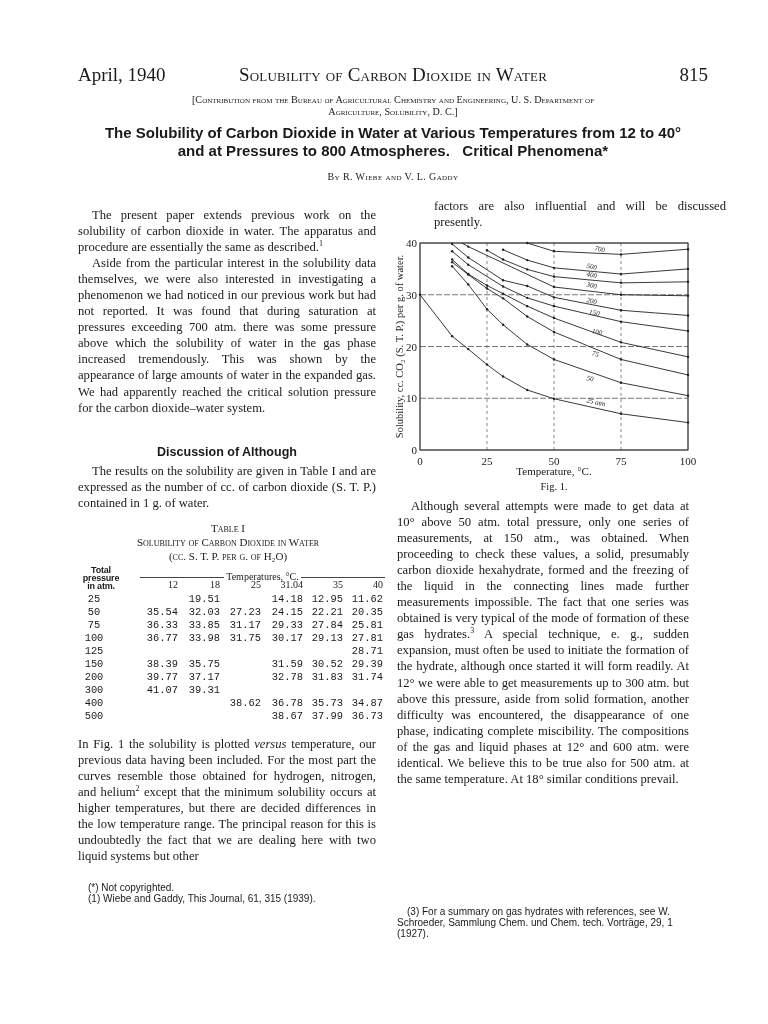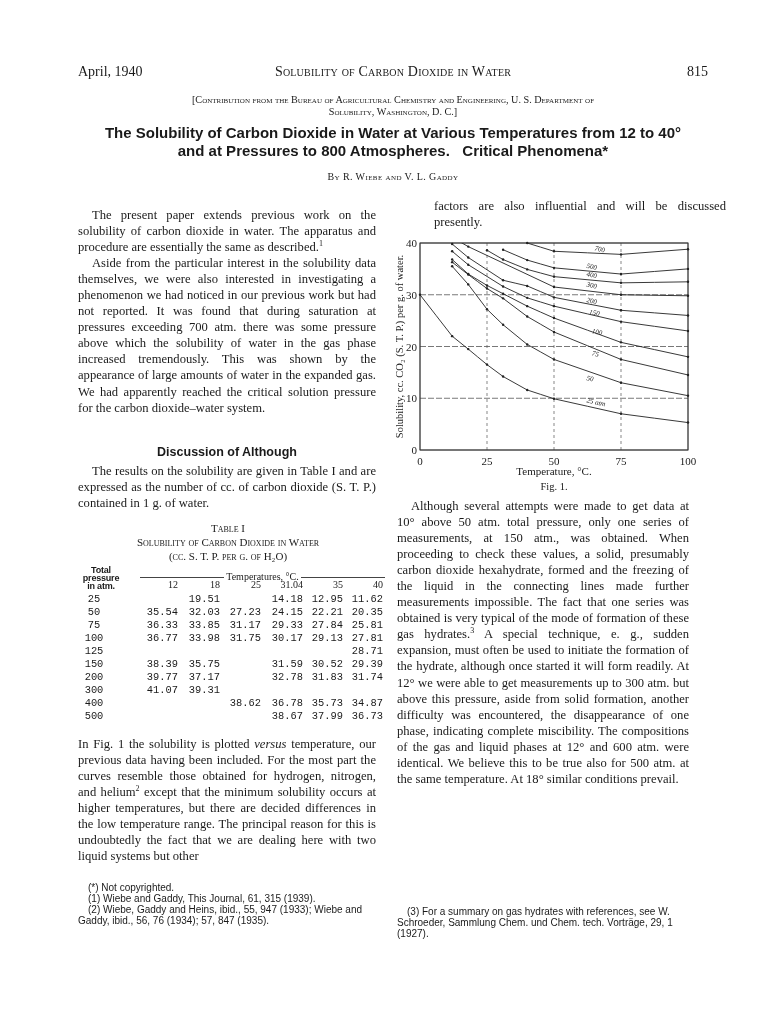--- a/index.html
+++ b/index.html
@@ -1,20 +1,20 @@
 <!DOCTYPE html>
 <html><head>
 <meta charset="utf-8">
 <style>
   html, body { margin: 0; padding: 0; background: #ffffff; }
   body { width: 768px; height: 1024px; position: relative; overflow: hidden;
          font-family: "Liberation Serif", "DejaVu Serif", serif; color: #1a1a1a; }
   .abs { position: absolute; }
   .sc { font-variant: small-caps; }
-  .running { top: 64px; left: 78px; width: 630px; height: 18px; font-size: 14px; }
+  .running { top: 64px; left: 78px; width: 630px; height: 18px; font-size: 19px; }
   .running .date { position: absolute; left: 0; top: 0; }
   .running .rtitle { position: absolute; left: 0; right: 0; text-align: center; font-variant: small-caps; letter-spacing: 0.2px; }
   .running .pnum { position: absolute; right: 0; top: 0; }
   .contrib { top: 94px; left: 78px; width: 630px; text-align: center; font-size: 10.2px; line-height: 12px; font-variant: small-caps; }
   .title { top: 124px; left: 78px; width: 630px; text-align: center; font-family: "Liberation Sans", "DejaVu Sans", sans-serif;
            font-weight: bold; font-size: 15px; line-height: 18px; }
   .byline { top: 171px; left: 78px; width: 630px; text-align: center; font-size: 10px; font-variant: small-caps; letter-spacing: 0.4px; }
   .col { font-size: 12.6px; line-height: 16.05px; text-align: justify; }
   .col p { margin: 0; text-indent: 14px; }
   .col p.noindent { text-indent: 0; }
@@ -42,21 +42,21 @@
 <body>
 
 <div class="abs running">
   <span class="date">April, 1940</span>
   <span class="rtitle">Solubility of Carbon Dioxide in Water</span>
   <span class="pnum">815</span>
 </div>
 
 <div class="abs contrib">
   <div>[Contribution from the Bureau of Agricultural Chemistry and Engineering, U. S. Department of</div>
-  <div>Solubility, Washington, D. C.]</div>
+  <div>Agriculture, Solubility, D. C.]</div>
 </div>
 
 <div class="abs title">
   <div>The Solubility of Carbon Dioxide in Water at Various Temperatures from 12 to 40°</div>
   <div style="white-space:pre">and at Pressures to 800 Atmospheres.   Critical Phenomena*</div>
 </div>
 
 <div class="abs byline">By R. Wiebe and V. L. Gaddy</div>
 
 <div class="abs col leftcol" style="top:207px;">
@@ -184,21 +184,20 @@
     </div>
 </div>
 
 <div class="abs col leftcol" style="top:736px;">
   <p class="noindent"><span>In Fig. 1 the solubility is plotted </span><i>versus</i><span> temperature, our previous data having been included. For the most part the curves resemble those obtained for hydrogen, nitrogen, and helium</span><sup>2</sup><span> except that the minimum solubility occurs at higher temperatures, but there are decided differences in the low temperature range. The principal reason for this is undoubtedly the fact that we are dealing here with two liquid systems but other</span></p>
 </div>
 
 <div class="abs foot" style="top:882px; left:78px; width:298px;">
   <p>(*) Not copyrighted.</p>
   <p>(1) Wiebe and Gaddy, This Journal, 61, 315 (1939).</p>
-  <p>(2) Wiebe, Gaddy and Heins, ibid., 55, 947 (1933); Wiebe and Gaddy, ibid., 56, 76 (1934); 57, 847 (1935).</p>
 </div>
 
 <div class="abs col rightcol" style="top:198px;margin-left:37px;">
   <p class="noindent">factors are also influential and will be discussed presently.</p>
 </div>
 
 <div class="chart">
   <svg id="chart-svg" width="310" height="260" viewBox="0 0 310 260">
       <line x1="28" x2="296" y1="215" y2="215" stroke="#555" stroke-width="0.8" stroke-dasharray=""></line>
       <text x="25" y="219" text-anchor="end" font-size="11" font-family="Liberation Serif, serif" fill="#222">0</text>

